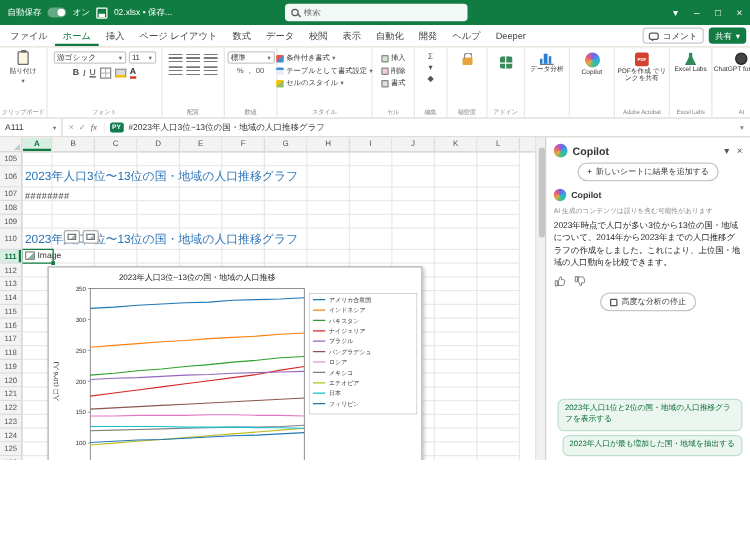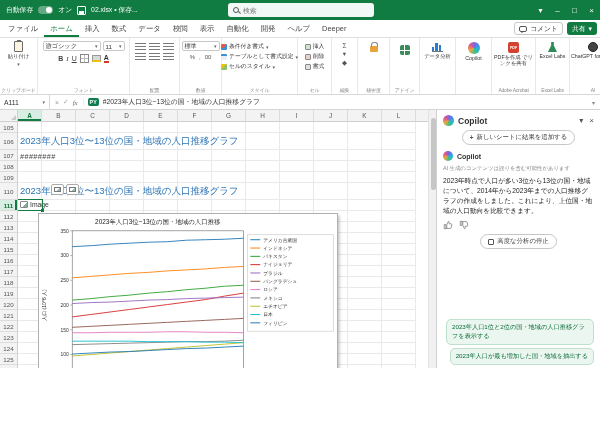--- a/index.html
+++ b/index.html
@@ -174,20 +174,21 @@
       <div class="wbtn">–</div>
       <div class="wbtn">□</div>
       <div class="wbtn">×</div>
     </div>
   </div>
 
   <div id="ribbontabs">
       <div class="rtab">ファイル</div>
       <div class="rtab on">ホーム</div>
       <div class="rtab">挿入</div>
+      <div class="rtab">ページ レイアウト</div>
       <div class="rtab">数式</div>
       <div class="rtab">データ</div>
       <div class="rtab">校閲</div>
       <div class="rtab">表示</div>
       <div class="rtab">自動化</div>
       <div class="rtab">開発</div>
       <div class="rtab">ヘルプ</div>
       <div class="rtab">Deeper</div>
     </div>
   <div id="tabright">

